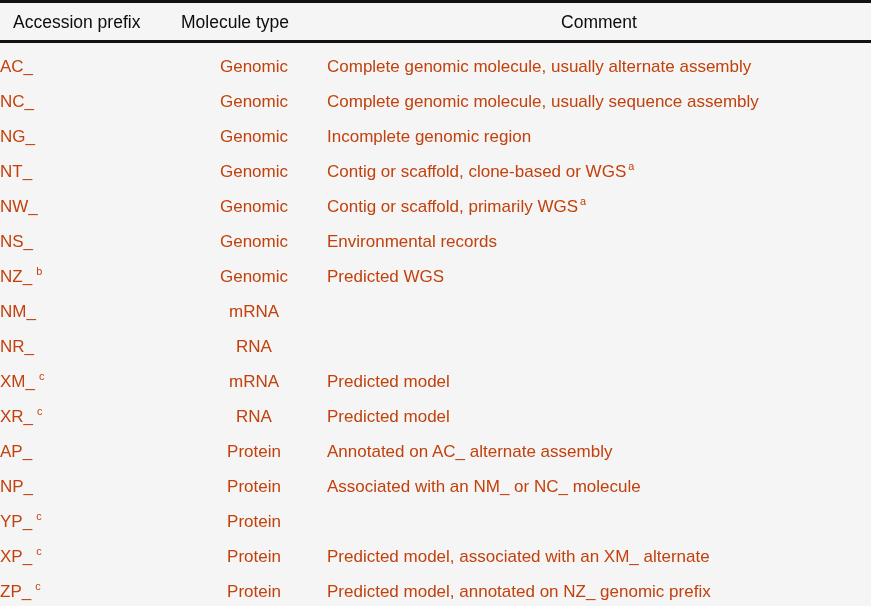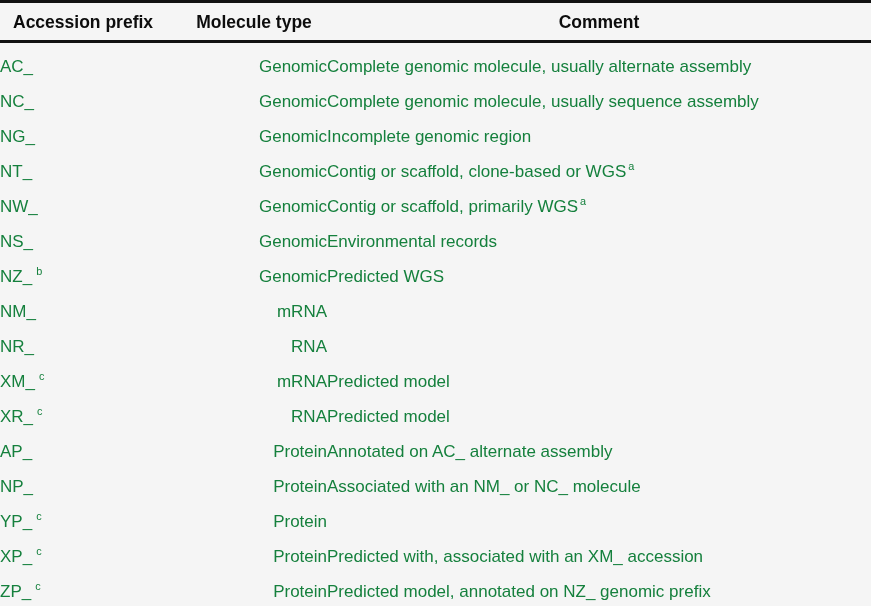--- a/index.html
+++ b/index.html
@@ -28,58 +28,58 @@
     font-size: 17px;
   }
   
   table.reftable thead tr.rule-top th {
     padding: 0;
     height: 3px;
     border-top: 3px solid #121212;
   }
   
   table.reftable thead tr.head-row th {
-    font-weight: bold;
+    font-weight: normal;
     font-size: 17.5px;
     color: #0d0d0d;
     padding: 6px 0 7px 0;
     border-bottom: 3px solid #121212;
     vertical-align: bottom;
     white-space: nowrap;
   }
   th.col-prefix {
     width: 168px;
     text-align: left;
     padding-left: 13px !important;
   }
   th.col-type {
     width: 146px;
-    text-align: center;
+    text-align: left;
   }
   th.col-comment {
     width: 544px;
     text-align: center;
     padding-right: 30px !important;
   }
   table.reftable tbody td {
     padding: 0;
     height: 35px;
     vertical-align: middle;
     font-size: 17px;
     font-weight: normal;
-    color: #15803d;
+    color: #c2410c;
     border: none;
   }
   td.cell-prefix {
     padding-left: 13px;
     text-align: left;
     white-space: nowrap;
   }
   td.cell-type {
-    text-align: right;
+    text-align: center;
     white-space: nowrap;
   }
   td.cell-comment {
     text-align: left;
     padding-left: 1px;
     white-space: nowrap;
   }
   tbody tr:first-child td {
     padding-top: 6px;
   }
@@ -182,21 +182,21 @@
           <td class="cell-comment"><span>Associated with an NM_ or NC_ molecule</span></td>
         </tr>
         <tr>
           <td class="cell-prefix"><span>YP_</span><sup>c</sup></td>
           <td class="cell-type"><span>Protein</span></td>
           <td class="cell-comment"><span class="empty-cell"></span></td>
         </tr>
         <tr>
           <td class="cell-prefix"><span>XP_</span><sup>c</sup></td>
           <td class="cell-type"><span>Protein</span></td>
-          <td class="cell-comment"><span>Predicted with, associated with an XM_ accession</span></td>
+          <td class="cell-comment"><span>Predicted model, associated with an XM_ alternate</span></td>
         </tr>
         <tr>
           <td class="cell-prefix"><span>ZP_</span><sup>c</sup></td>
           <td class="cell-type"><span>Protein</span></td>
           <td class="cell-comment"><span>Predicted model, annotated on NZ_ genomic prefix</span></td>
         </tr>
       </tbody>
 
   </table>
 </div>

